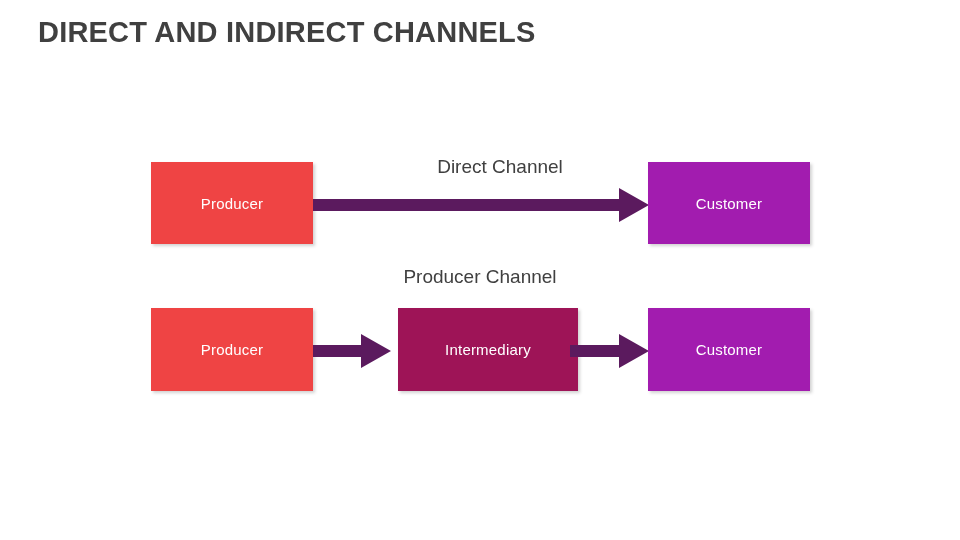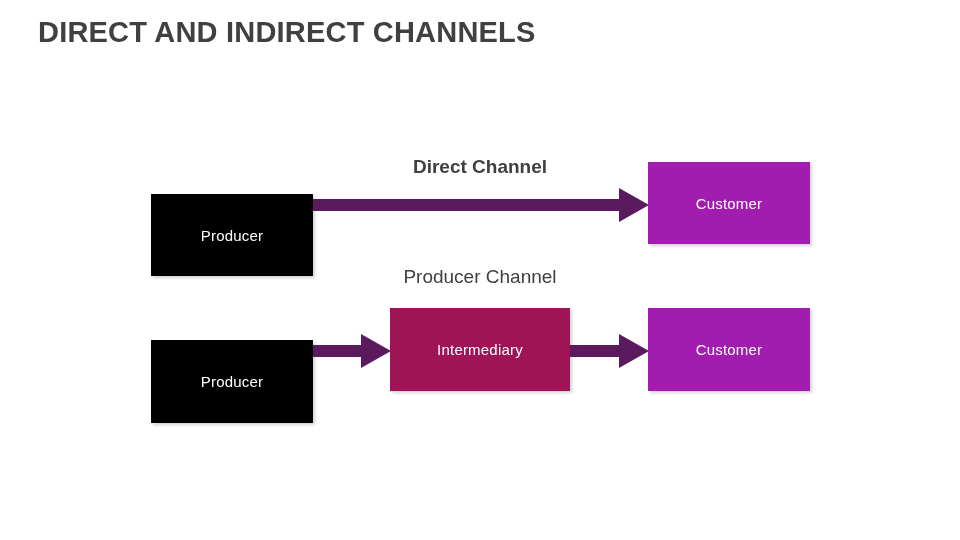--- a/index.html
+++ b/index.html
@@ -36,41 +36,41 @@
     display: flex;
     align-items: center;
     justify-content: center;
     color: #ffffff;
     font-size: 15px;
     font-weight: normal;
     letter-spacing: 0.2px;
     box-shadow: 2px 2px 3px rgba(0,0,0,0.18);
     box-sizing: border-box;
   }
-  .node-producer   { background: #000000; margin-top: 32px; }
+  .node-producer   { background: #ef4444; }
   .node-customer   { background: #a21caf; }
-  .node-intermediary { background: #9E1457; }
+  .node-intermediary { background: #9E1457; margin-left: 8px; }
 
   
   #box-producer-direct   { left: 151px; top: 162px; width: 162px; height: 82px; }
   #box-customer-direct   { left: 648px; top: 162px; width: 162px; height: 82px; }
   
   #box-producer-indirect { left: 151px; top: 308px; width: 162px; height: 83px; }
   #box-intermediary      { left: 390px; top: 308px; width: 180px; height: 83px; }
   #box-customer-indirect { left: 648px; top: 308px; width: 162px; height: 83px; }
 
   
   .caption {
     position: absolute;
     font-size: 19px;
     color: #404040;
     white-space: nowrap;
     text-align: center;
   }
-  #caption-direct   { left: 380px; top: 156px; width: 200px; font-weight: bold; }
+  #caption-direct   { left: 400px; top: 156px; width: 200px; }
   #caption-indirect { left: 380px; top: 266px; width: 200px; }
 
   
   .arrow {
     position: absolute;
     display: block;
   }
   #arrow-direct      { left: 313px; top: 186px; width: 336px; height: 38px; }
   #arrow-prod-inter  { left: 313px; top: 332px; width: 78px;  height: 38px; }
   #arrow-inter-cust  { left: 570px; top: 332px; width: 79px;  height: 38px; }

